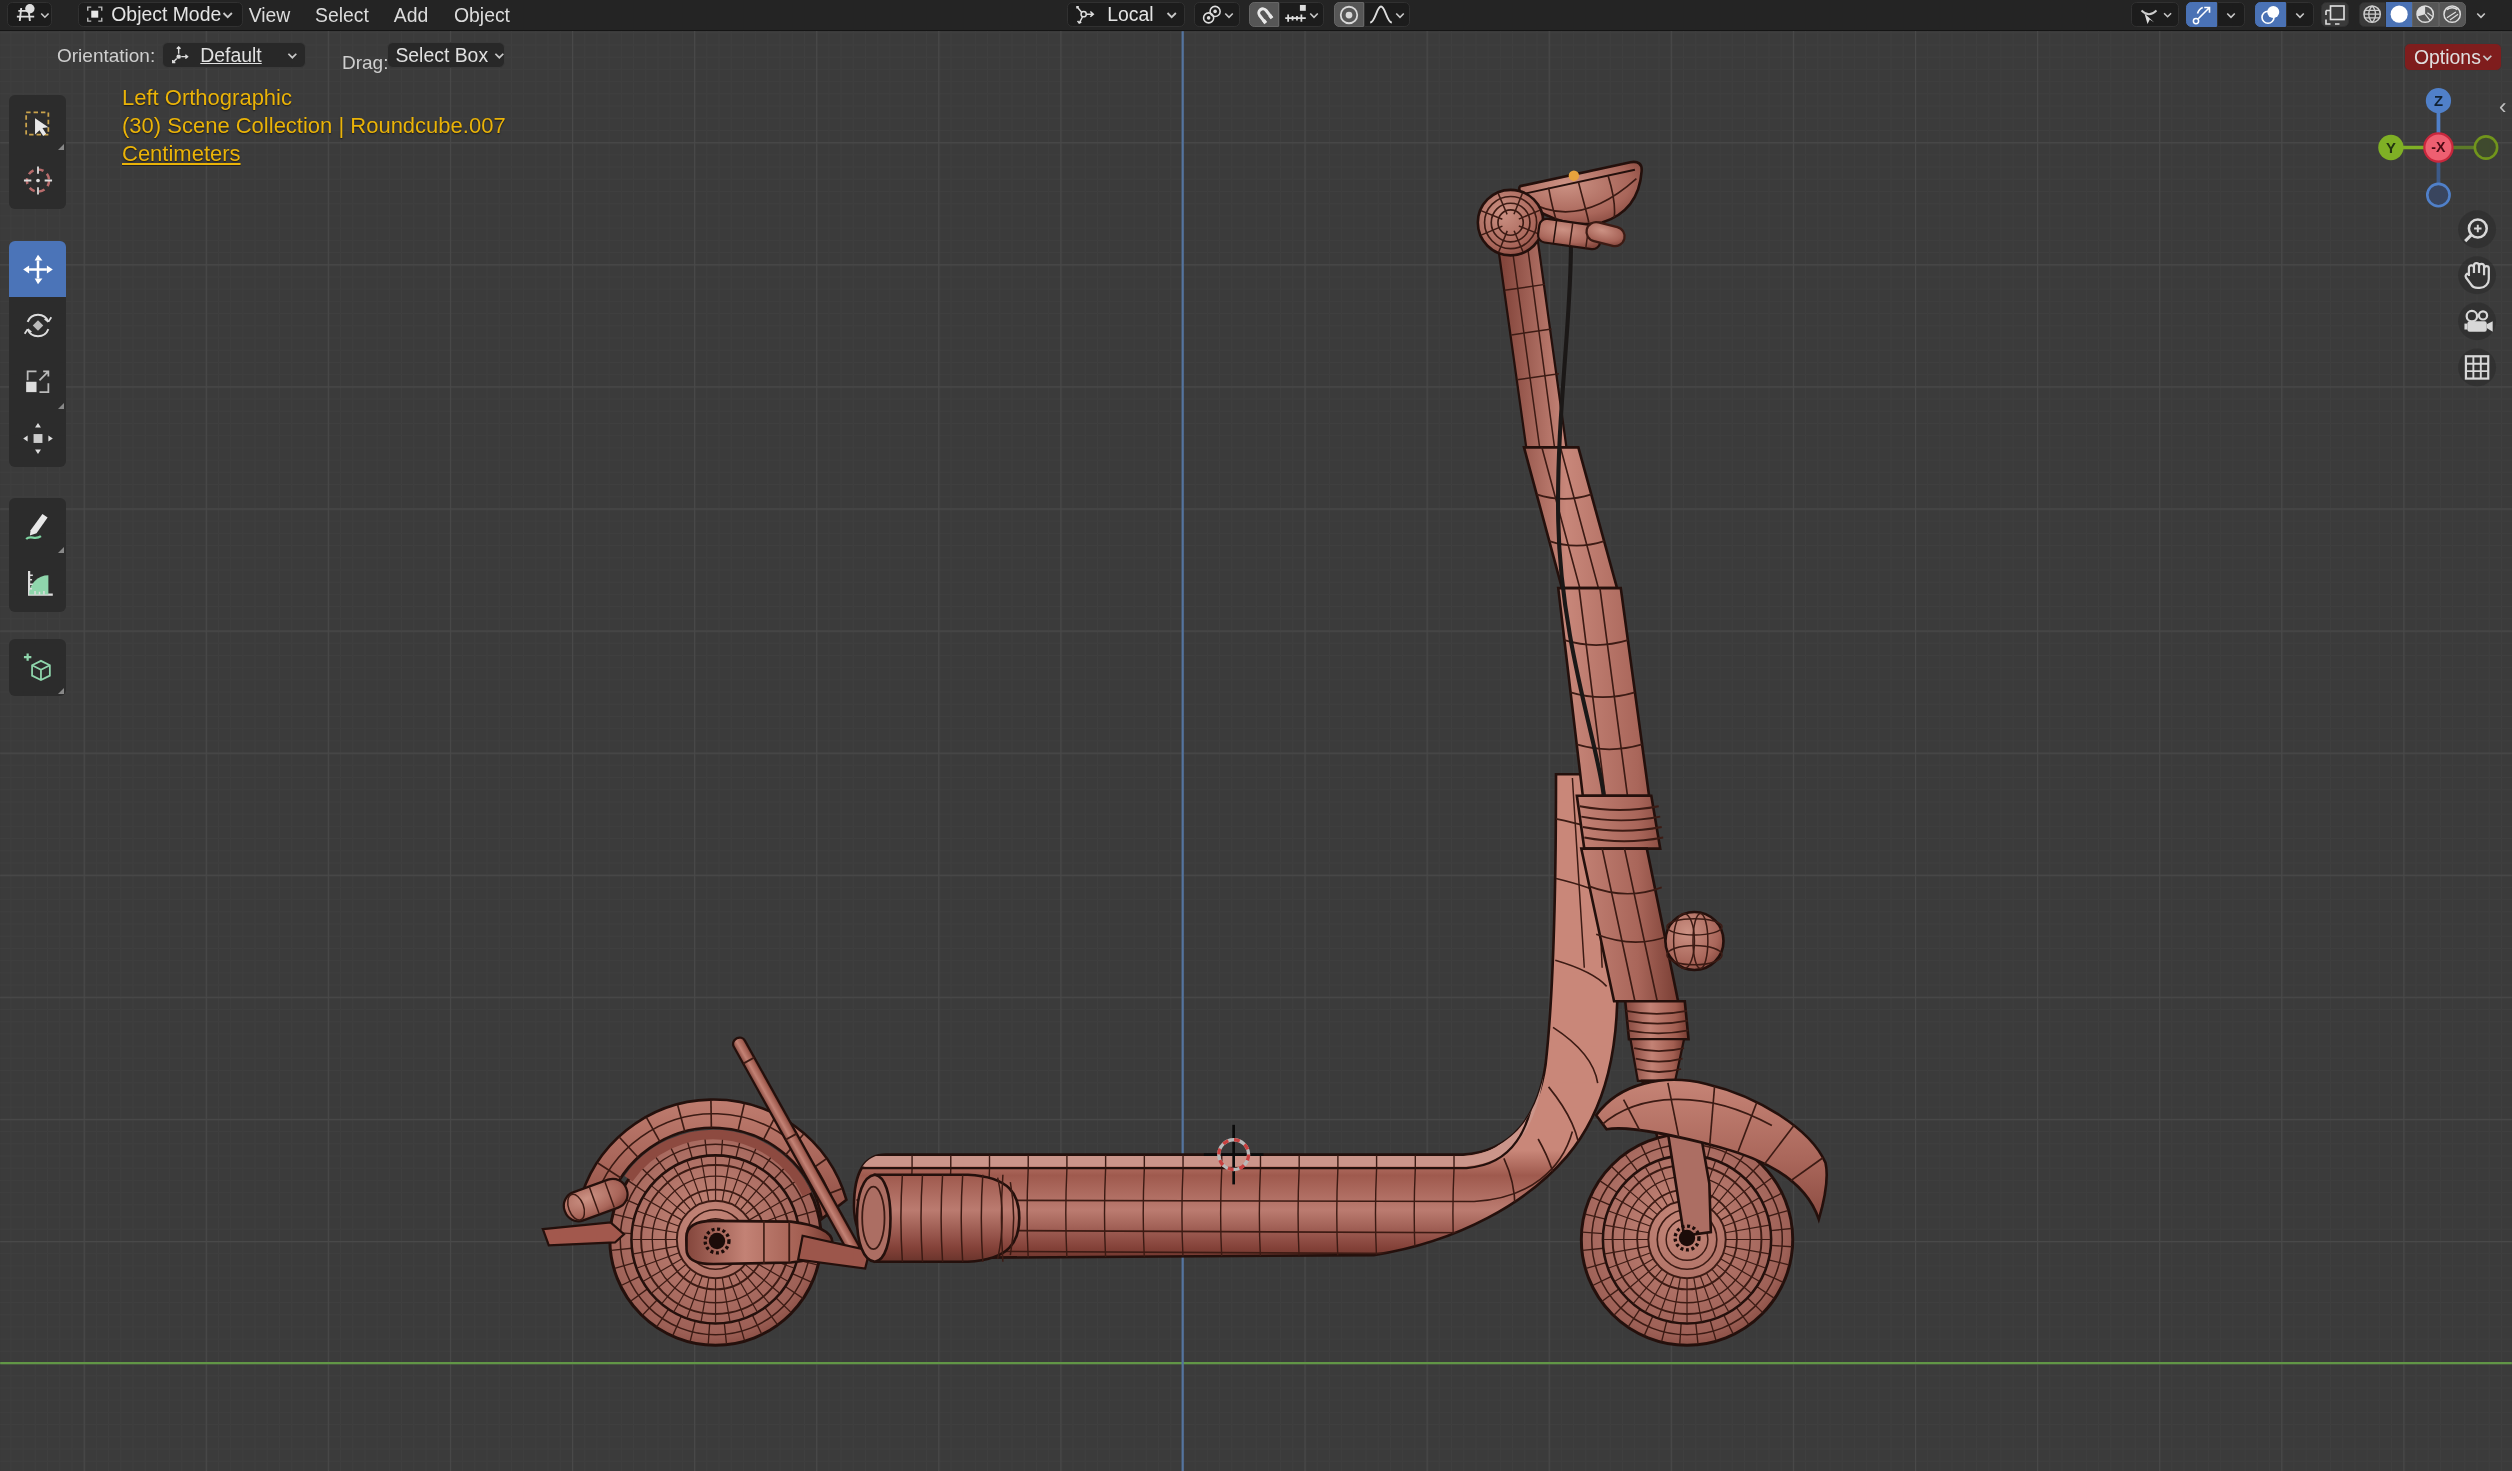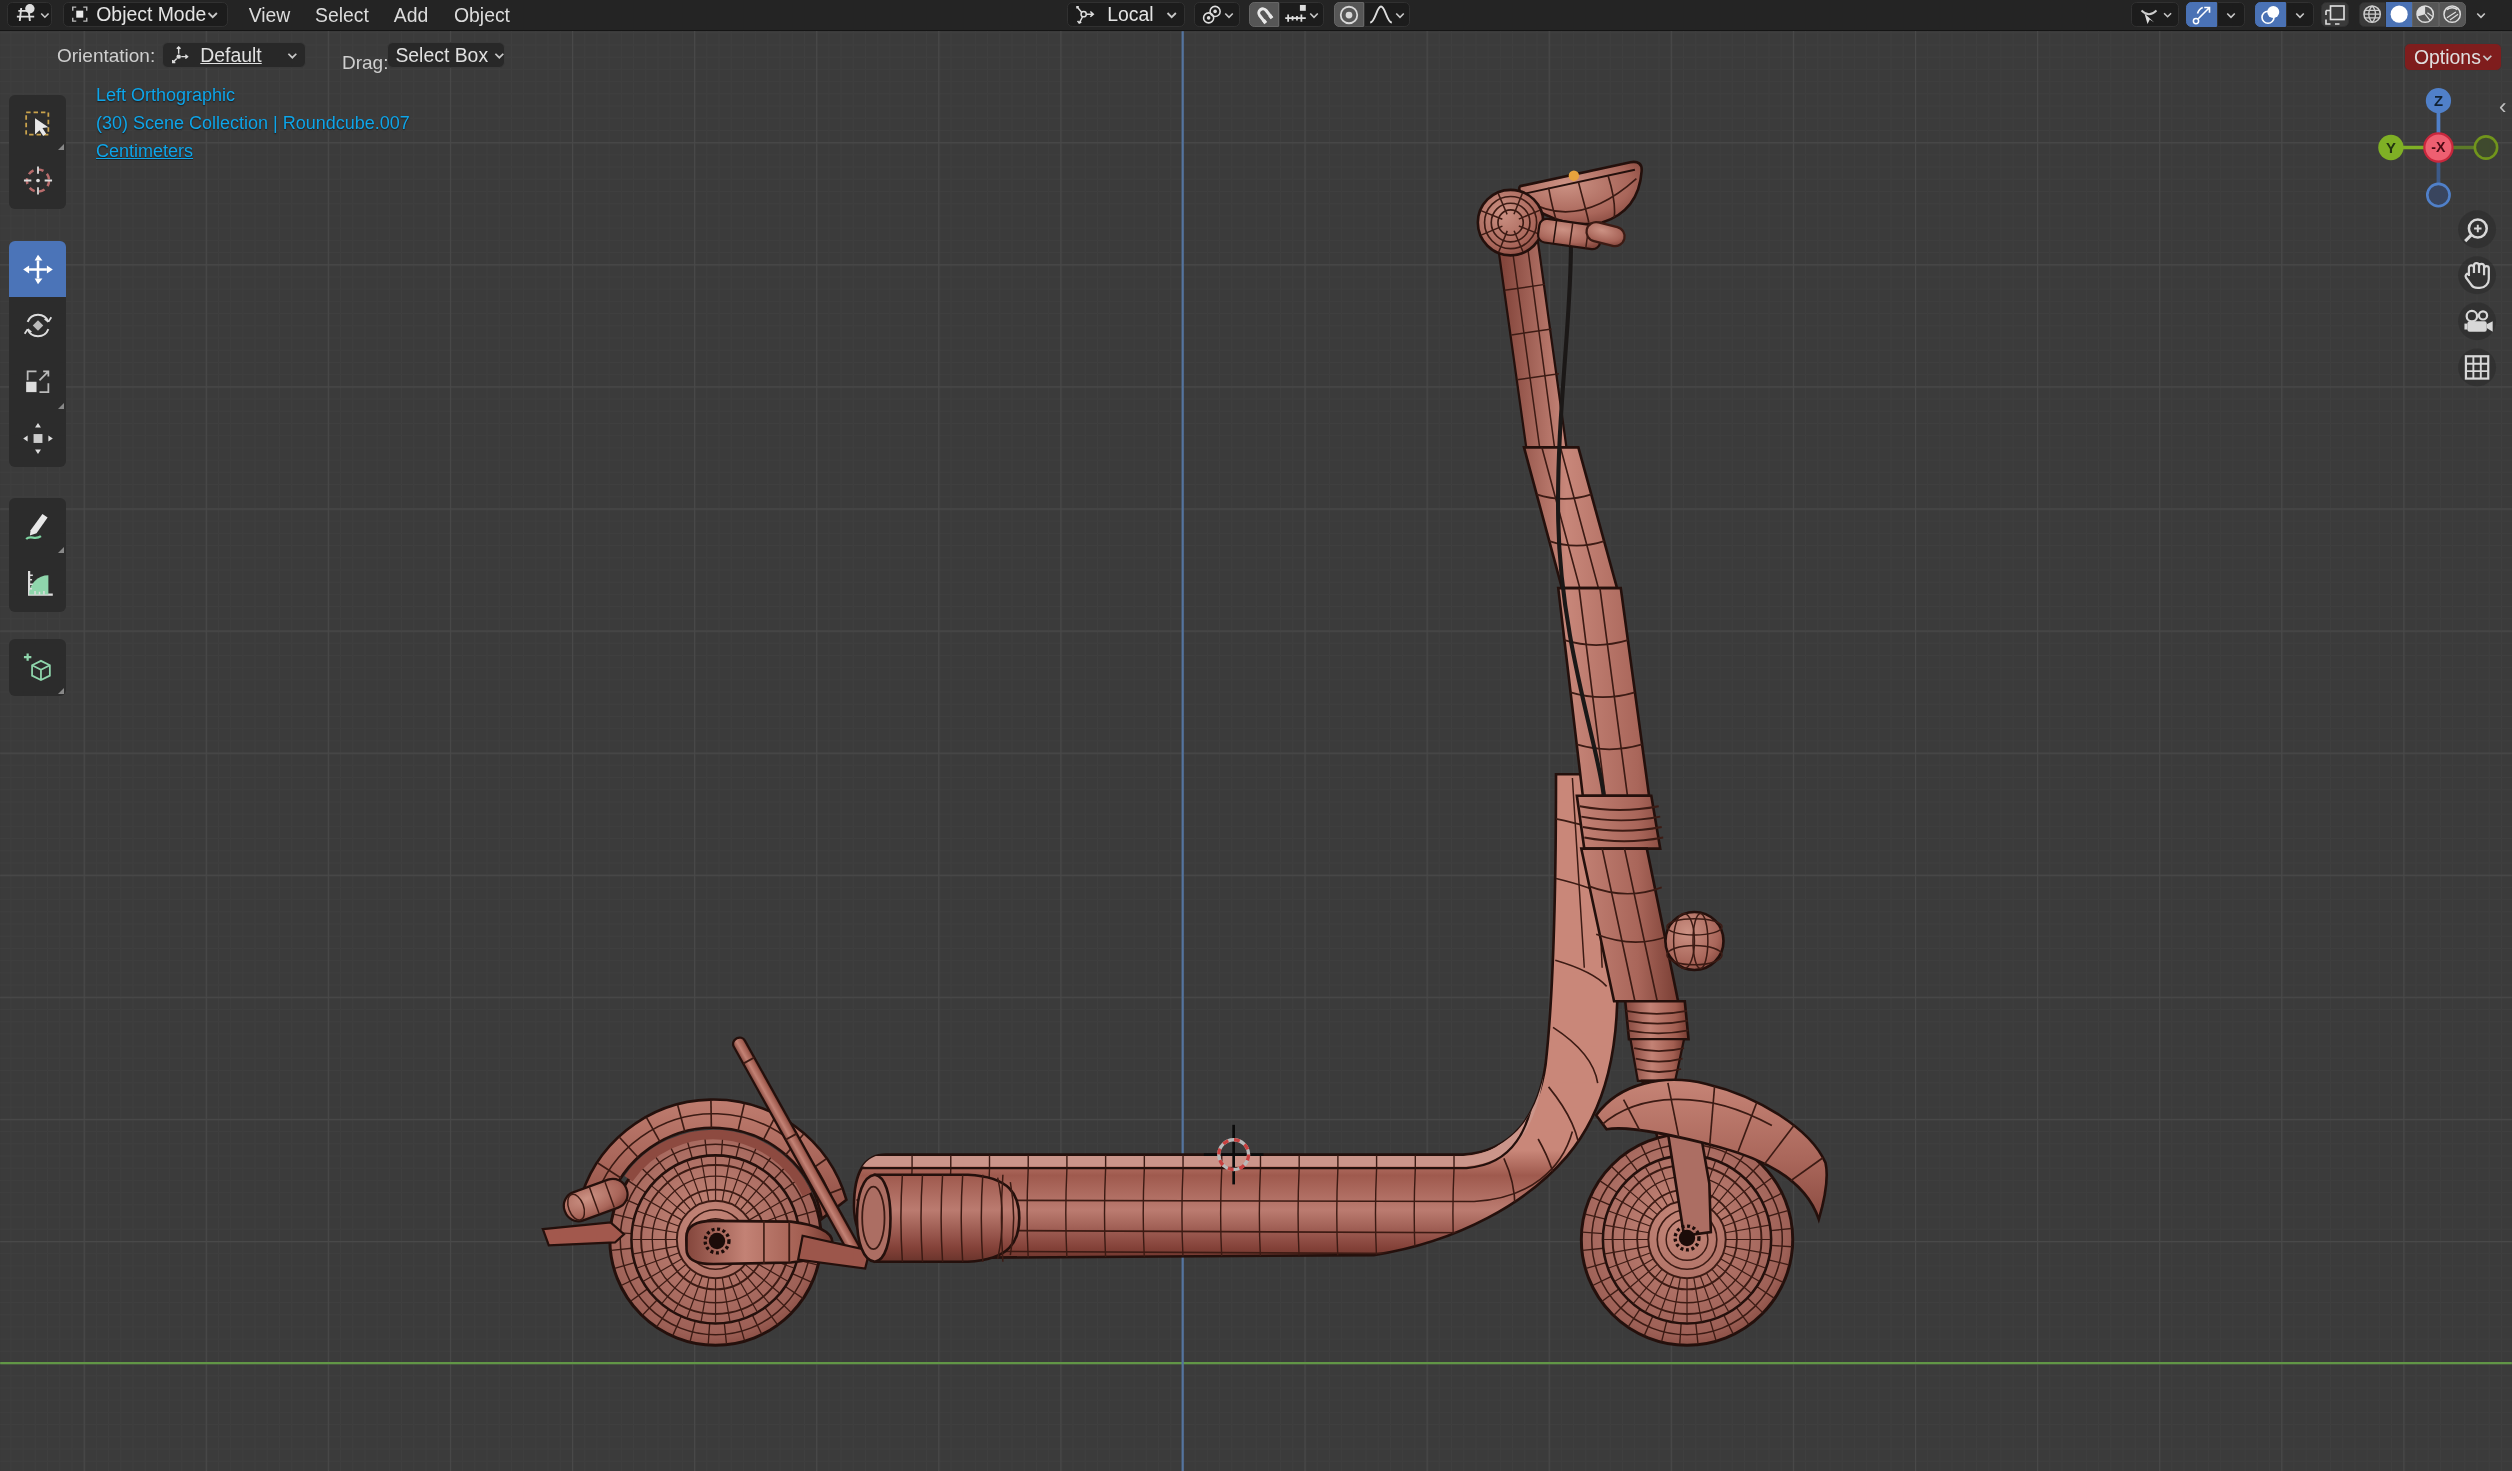--- a/index.html
+++ b/index.html
@@ -5,21 +5,21 @@
  font-family:"Liberation Sans",sans-serif;}
 *{box-sizing:border-box;}
 #hdr{position:absolute;left:0;top:0;width:2512px;height:30.5px;background:#242424;border-bottom:0.7px solid #151515;z-index:20;}
 .hbtn{position:absolute;top:2.2px;height:25px;background:#1c1c1c;border:0.7px solid #313131;border-radius:5.2px;
  display:flex;align-items:center;color:#e4e4e4;font-size:19.4px;z-index:22;white-space:nowrap;}
 .menu{position:absolute;top:0;height:30.5px;display:flex;align-items:center;color:#dcdcdc;font-size:19.4px;z-index:22;white-space:nowrap;}
 .ov{position:absolute;z-index:15;}
 .obtn{position:absolute;background:#282828;border:0.7px solid #3a3a3a;border-radius:6px;display:flex;
  align-items:center;color:#e0e0e0;font-size:19.4px;z-index:15;white-space:nowrap;}
 .lbl{position:absolute;color:#cfcfcf;font-size:19px;z-index:15;white-space:nowrap;}
-.vtext{position:absolute;color:#0ea5e9;font-size:18px;z-index:12;text-shadow:0 0.7px 1.5px rgba(0,0,0,.6);}
+.vtext{position:absolute;color:#eab308;font-size:22px;z-index:12;text-shadow:0 0.7px 1.5px rgba(0,0,0,.6);margin-left:26px;}
 .tool{position:absolute;left:9px;width:57px;height:57px;background:#2c2c2c;z-index:14;}
 .tool.act{background:#4b74b8;}
 svg{display:block;}
 .chev{margin-left:auto;flex:none;}
 .hbtn,.obtn,.menu,.lbl,.vtext{will-change:transform;}
 </style></head><body>
 
 <svg id="vp" width="2512" height="1471" style="position:absolute;left:0;top:0;z-index:1" viewBox="0 0 3374 1976">
 
 <defs>
@@ -426,21 +426,21 @@
 <div id="hdr"></div>
 <div class="hbtn" style="left:7.4px;width:45px;padding-left:6px;">
 <svg width="25" height="25" viewBox="0 0 34 34">
       <circle cx="22" cy="9" r="6.5" fill="#ddd"></circle>
 <path d="M6 12 L26 12 M4 20 L28 20 M10 8 L8 26 M20 8 L22 26" stroke="#ddd" stroke-width="2.6" fill="none"></path>
     </svg>
 <svg width="12" height="12" viewBox="0 0 16 16" style="margin-left:0.7px">
       <path d="M3 6 L8 11 L13 6" stroke="#c8c8c8" stroke-width="2.2" fill="none"></path>
     </svg>
   </div>
-<div class="hbtn" style="left:63px;width:165px;padding:0 7.4px;">
+<div class="hbtn" style="left:78px;width:165px;padding:0 7.4px;">
 <svg width="22.3" height="22.3" viewBox="0 0 30 30">
       <rect x="9" y="9" width="12" height="12" fill="#e8e8e8"></rect>
 <path d="M3 9 V3 H9 M21 3 H27 V9 M27 21 V27 H21 M9 27 H3 V21" stroke="#bbb" stroke-width="2.4" fill="none"></path>
     </svg>
 <span style="margin-left:7.4px">Object Mode</span>
 <svg width="13.4" height="13.4" viewBox="0 0 16 16" class="chev">
       <path d="M3 6 L8 11 L13 6" stroke="#c8c8c8" stroke-width="2.2" fill="none"></path>
     </svg>
   </div>
 <div class="menu" style="left:247px;width:45px;justify-content:center;">View</div>

